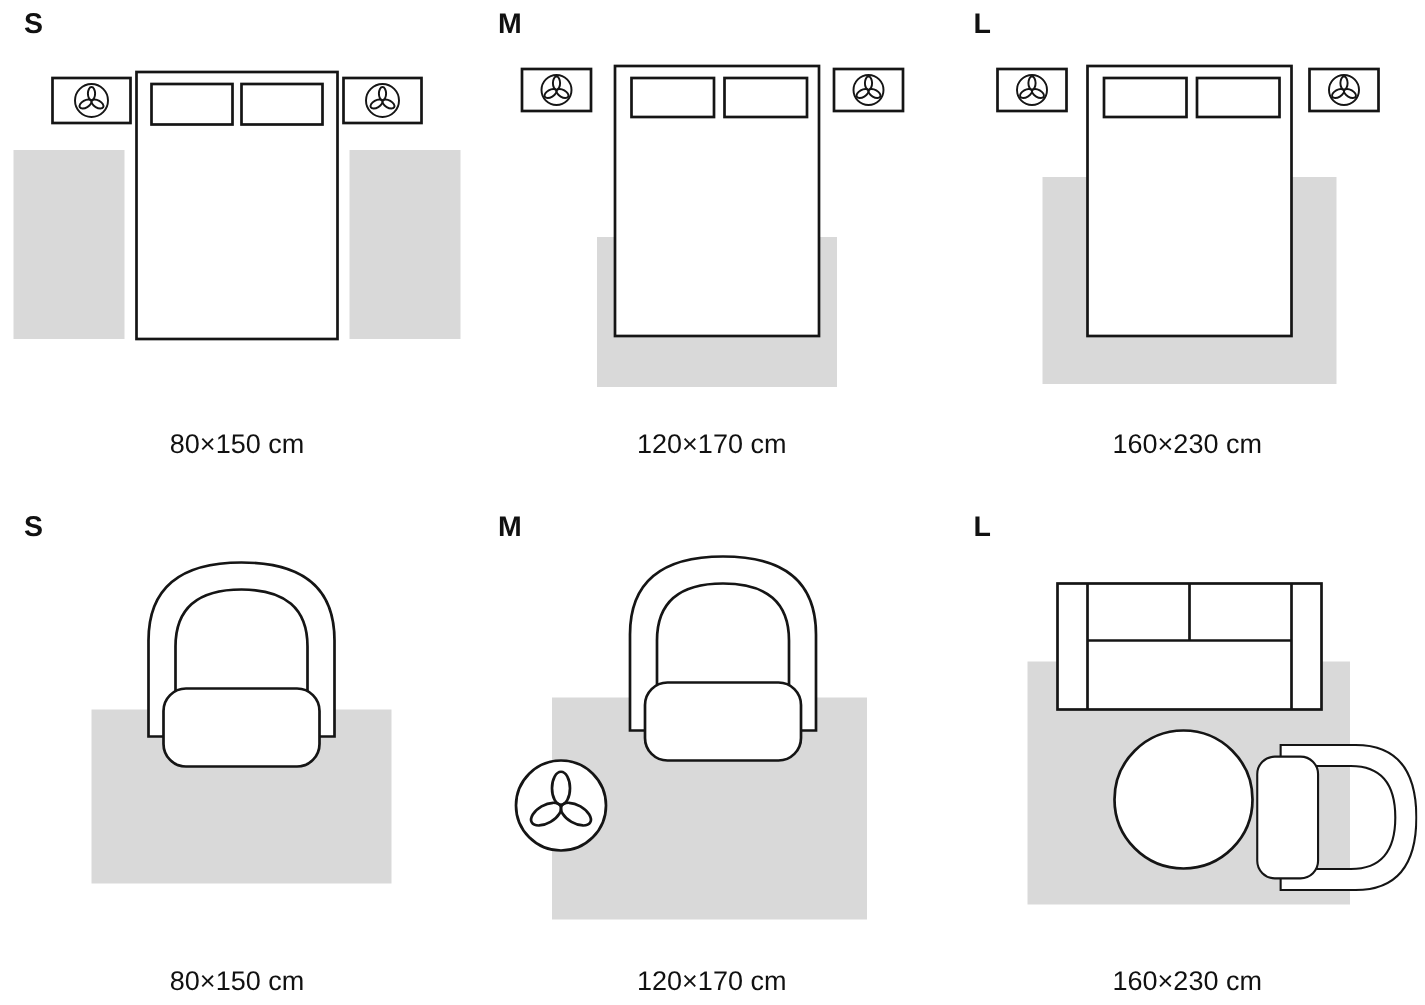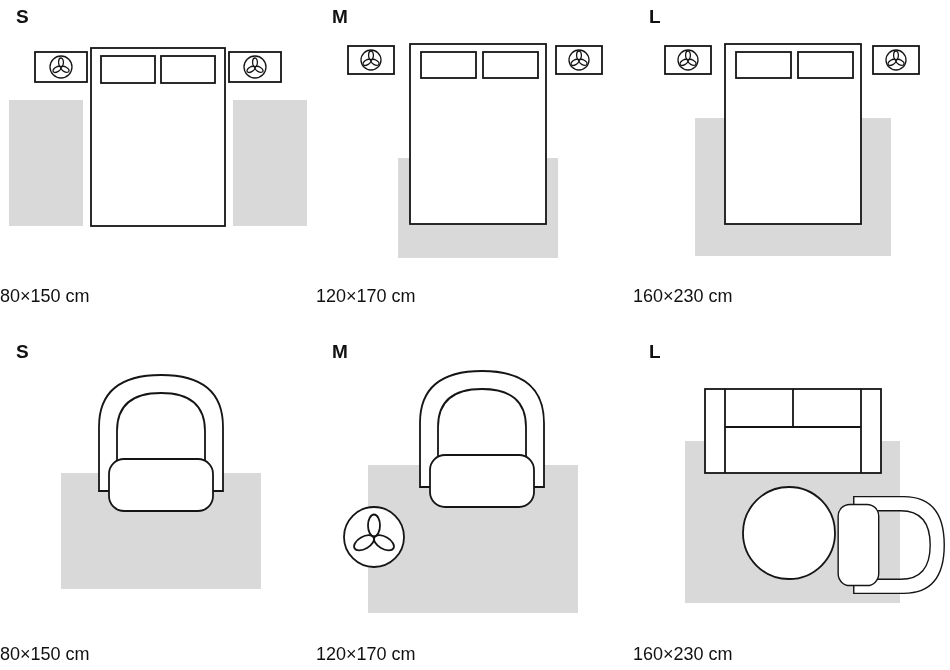--- a/index.html
+++ b/index.html
@@ -7,21 +7,21 @@
     position:relative; width:950px; height:670px; background:#fff;
     display:grid; grid-template-columns:316px 317px 317px; grid-template-rows:333px 337px;
     font-family:"Liberation Sans","DejaVu Sans",sans-serif;
     color:var(--text,#111);
   }
   .panel { position:relative; overflow:hidden; }
   .size-label { position:absolute; top:6px; left:16px; font-size:19px; font-weight:700; letter-spacing:.5px; }
   .row-bottom .size-label { top:8px; }
   .art { position:absolute; left:50%; transform:translateX(-50%); top:42px; }
   .row-bottom .art { top:36px; }
-  .dim { position:absolute; left:0; right:0; bottom:26px; font-size:18px; }
+  .dim { position:absolute; left:0; right:0; bottom:26px; text-align:center; font-size:18px; }
   .row-bottom .dim { bottom:5px; }
 
   
   .rug  { fill:var(--rug,#d9d9d9); stroke:none; }
   .furn { fill:#fff; stroke:var(--outline,#111); stroke-width:1.8; }
   .ln   { fill:none; stroke:var(--outline,#111); stroke-width:1.8; }
   .thin { stroke-width:1.3; }
 </style>
 </head>
 <body>

